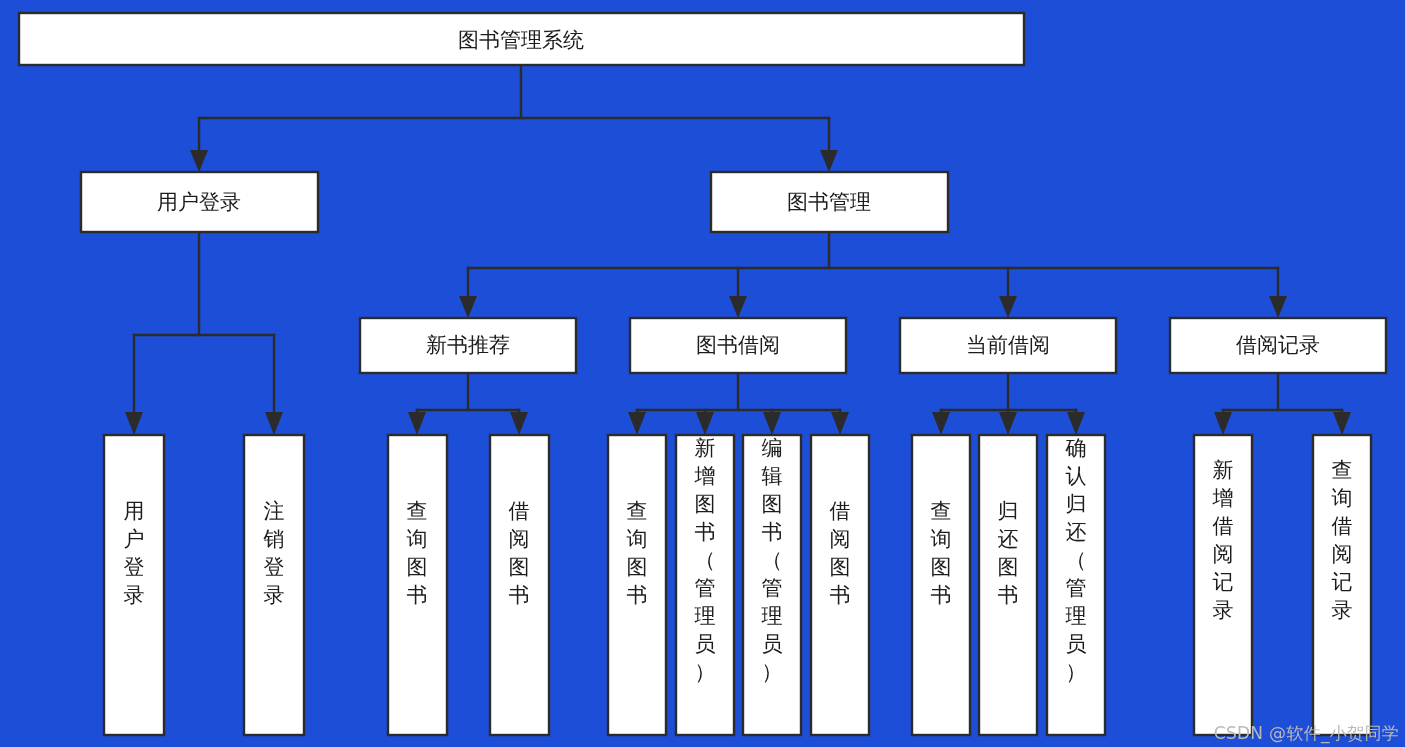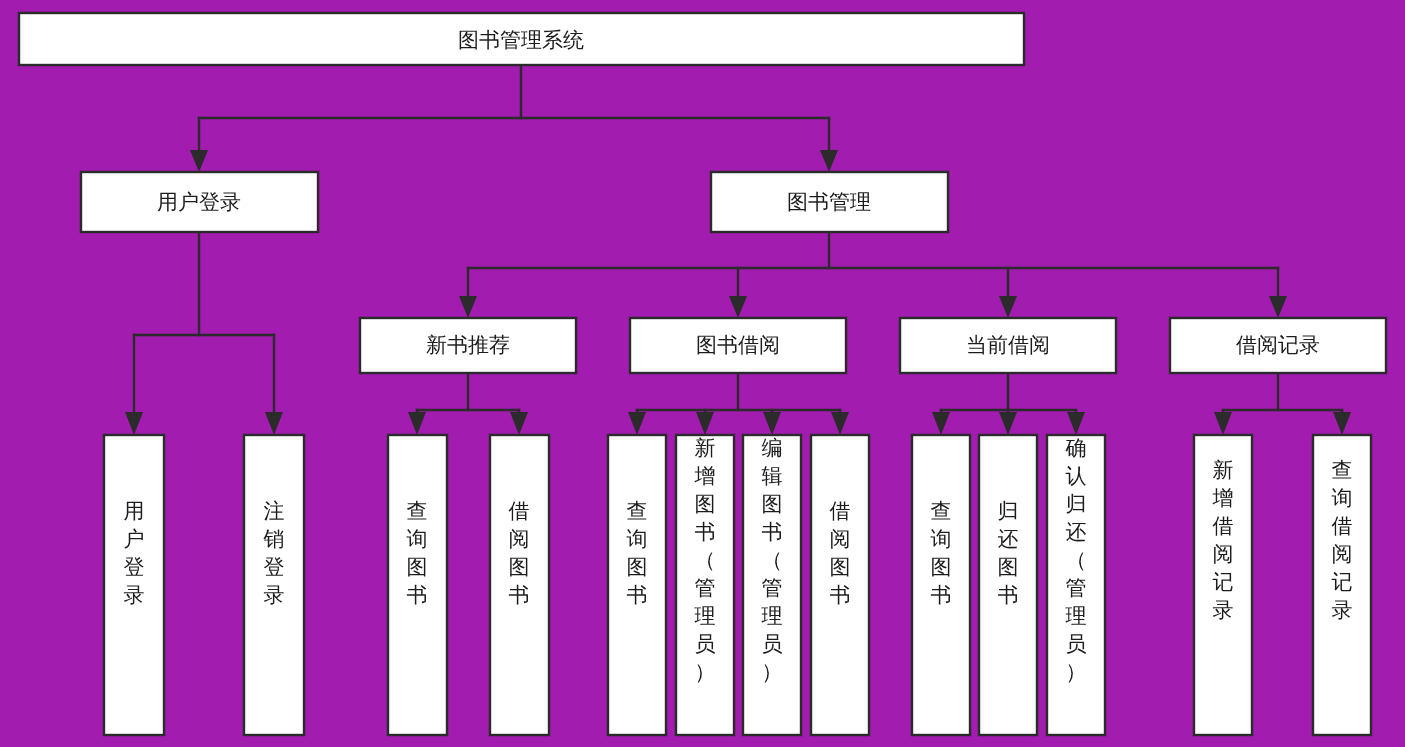--- a/index.html
+++ b/index.html
@@ -10,21 +10,21 @@
   body {
     width: 1405px;
     height: 747px;
     font-family: "DejaVu Sans", "Liberation Sans", sans-serif;
     overflow: hidden;
   }
   #diagram-root {
     position: relative;
     width: 1405px;
     height: 747px;
-    background: #a21caf;
+    background: #1d4ed8;
     text-align: center;
   }
   svg.diagram-svg {
     position: absolute;
     left: 0;
     top: 0;
     width: 1405px;
     height: 747px;
   }
   .node-box {
@@ -229,14 +229,15 @@
       <rect class="node-box" x="1194" y="435" width="58" height="300"></rect>
       <text class="node-label-v" x="1223" y="477"><tspan x="1223" y="477">新</tspan><tspan x="1223" y="505">增</tspan><tspan x="1223" y="533">借</tspan><tspan x="1223" y="561">阅</tspan><tspan x="1223" y="589">记</tspan><tspan x="1223" y="617">录</tspan></text>
     </g>
     <g>
       <rect class="node-box" x="1313" y="435" width="58" height="300"></rect>
       <text class="node-label-v" x="1342" y="477"><tspan x="1342" y="477">查</tspan><tspan x="1342" y="505">询</tspan><tspan x="1342" y="533">借</tspan><tspan x="1342" y="561">阅</tspan><tspan x="1342" y="589">记</tspan><tspan x="1342" y="617">录</tspan></text>
     </g>
 
   </svg>
 
+  <div class="watermark">CSDN @软件_小贺同学</div>
 
 </div>
 
 </body></html>

